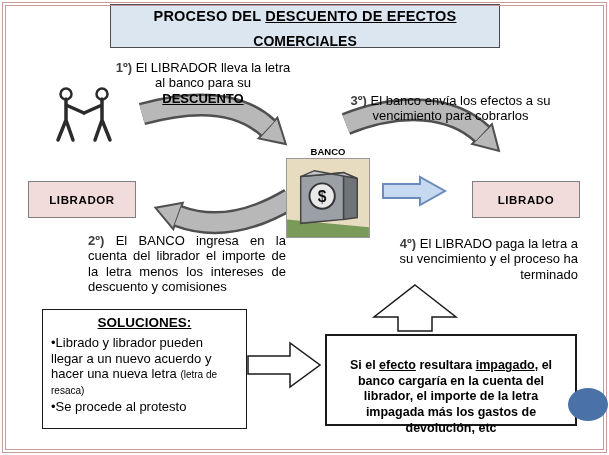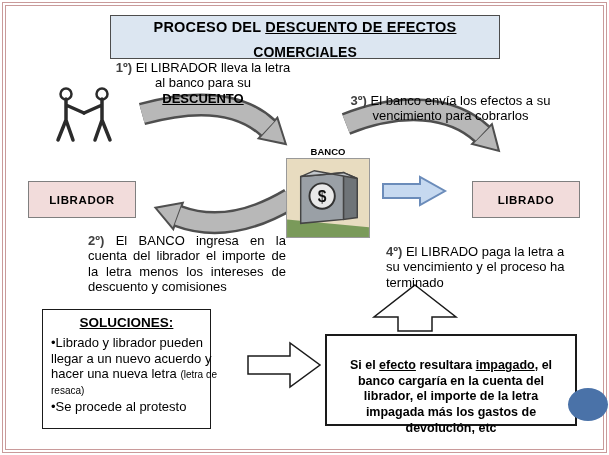--- a/index.html
+++ b/index.html
@@ -7,38 +7,38 @@
   .slide { position:relative; width:609px; height:455px; background:#fff; overflow:hidden; }
   .border-outer { position:absolute; left:2px; top:2px; right:2px; bottom:2px; border:1px solid #c99a9a; pointer-events:none; z-index:5; }
   .border-inner { position:absolute; left:5px; top:5px; right:5px; bottom:5px; border:1px solid #c99a9a; pointer-events:none; z-index:5; }
   .overlay { position:absolute; left:0; top:0; width:609px; height:455px; z-index:1; }
   .arrO { fill:none; stroke:#4f4f4f; stroke-width:23; }
   .arrI { fill:none; stroke:#b8b8b8; stroke-width:18; }
   .head { fill:#b8b8b8; stroke:#4f4f4f; stroke-width:2; }
   .blue-arrow { fill:#c6d9f0; stroke:#6b8cba; stroke-width:2; }
   .white-arrow { fill:#ffffff; stroke:#1a1a1a; stroke-width:1.5; }
   .abs { position:absolute; z-index:2; }
-  .title-box { left:110px; top:15px; width:390px; height:44px; background:#dce6f1; border:1px solid #4d4d4d; text-align:center; padding-top:3px; }
+  .title-box { left:110px; top:4px; width:390px; height:44px; background:#dce6f1; border:1px solid #4d4d4d; text-align:center; padding-top:3px; }
   .title-line1 { font-size:14.5px; font-weight:bold; letter-spacing:.2px; }
   .title-line2 { font-size:14px; font-weight:bold; margin-top:9px; }
   .u { text-decoration:underline; }
   .step { font-size:13px; line-height:1.18; }
   .num { color:#404040; font-weight:bold; }
   .step1 { left:112px; top:60px; width:182px; text-align:center; }
   .kw { font-weight:bold; text-decoration:underline; display:block; }
   .step3 { left:348px; top:61px; width:205px; text-align:center;margin-top:32px; }
   .step2 { left:88px; top:233px; width:198px; text-align:justify; }
-  .step4 { left:386px; top:244px; width:192px; text-align:left; }
+  .step4 { left:386px; top:236px; width:192px; text-align:right; }
   .entity { background:#f2dcdb; border:1px solid #7f7f7f; display:flex; align-items:center; justify-content:center; font-weight:bold; font-size:11.5px; letter-spacing:.6px; }
   .librador { left:28px; top:181px; width:108px; height:37px; }
   .librado { left:472px; top:181px; width:108px; height:37px; }
   .banco-label { left:285px; top:146px; width:86px; text-align:center; font-size:9.5px; font-weight:bold; }
   .safe { left:286px; top:158px; width:84px; height:80px; border:1px solid #999; }
   .people { left:48px; top:86px; width:78px; height:58px; }
-  .soluciones { left:42px; top:309px; width:169px; height:120px; border:1px solid #1a1a1a; background:#fff; padding:5px 8px 20px 8px; }
+  .soluciones { left:42px; top:309px; width:205px; height:120px; border:1px solid #1a1a1a; background:#fff; padding:5px 8px 20px 8px; }
   .sol-title { text-align:center; font-weight:bold; text-decoration:underline; font-size:13.5px; margin-bottom:5px; }
   .sol-item { font-size:13px; line-height:1.2; width:172px; }
   .sol-item + .sol-item { margin-top:2px; }
   .sol-note { font-size:10px; }
   .impago { left:325px; top:334px; width:252px; height:92px; border:2px solid #1a1a1a; background:#fff; text-align:center; font-weight:bold; font-size:12.5px; line-height:1.25; padding:22px 8px; }
   .circle { left:568px; top:388px; width:40px; height:33px; border-radius:50%; background:#4a72a8; z-index:6; }
 </style>
 </head>
 <body>
 

